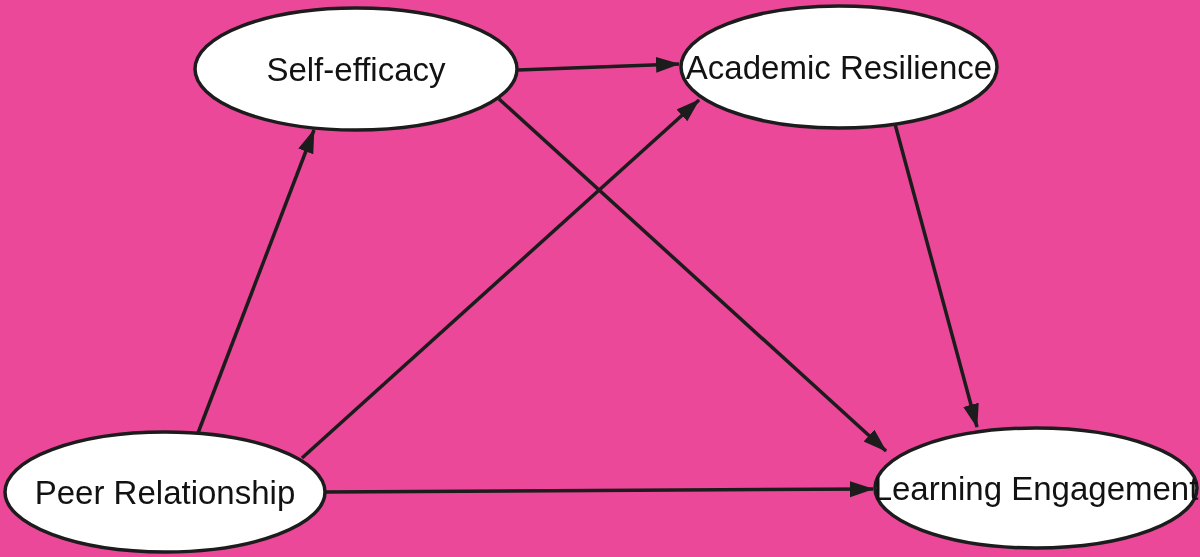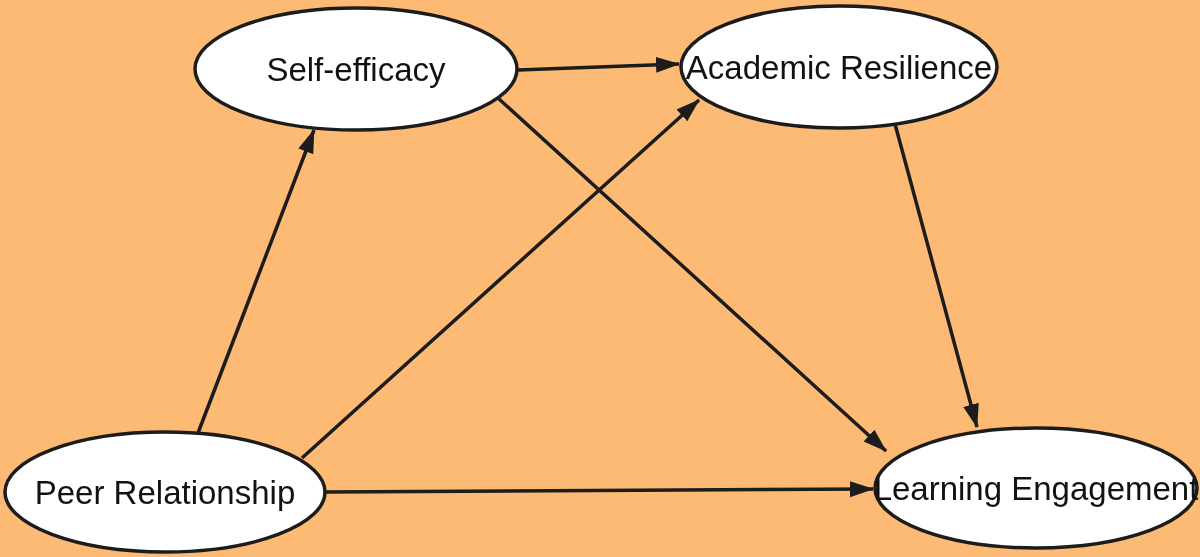--- a/index.html
+++ b/index.html
@@ -4,21 +4,21 @@
 <style>
   html, body {
     margin: 0;
     padding: 0;
     background: #ffffff;
   }
   .stage {
     position: relative;
     width: 1200px;
     height: 557px;
-    background: #fdba74;
+    background: #ec4899;
     overflow: hidden;
   }
   svg {
     display: block;
   }
   .edge-line {
     fill: none;
   }
   .node-ellipse {
     fill: #ffffff;

